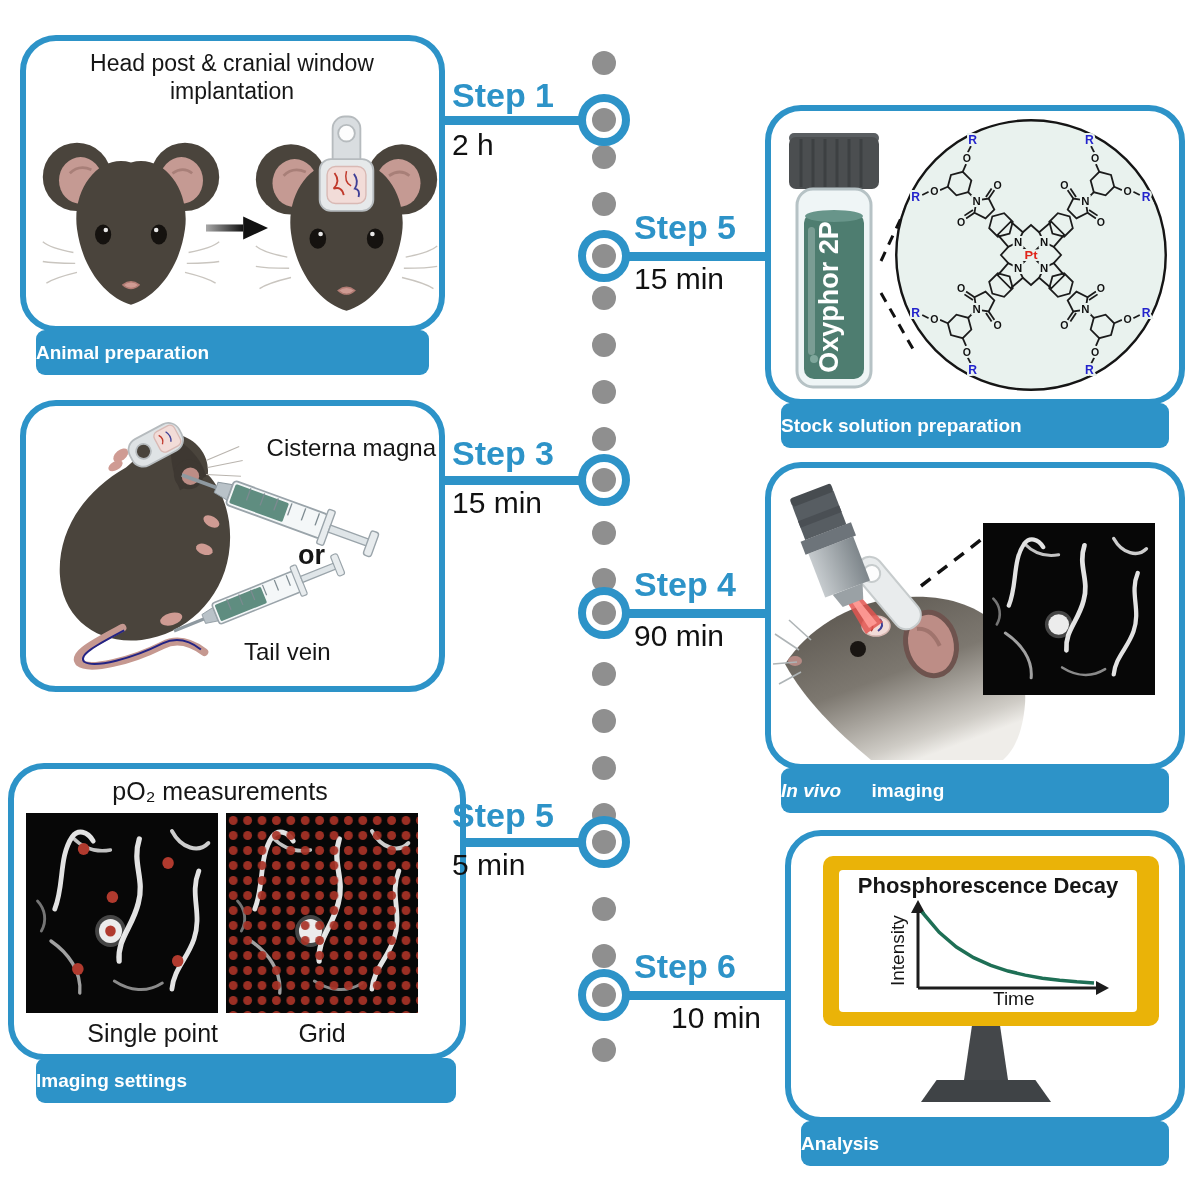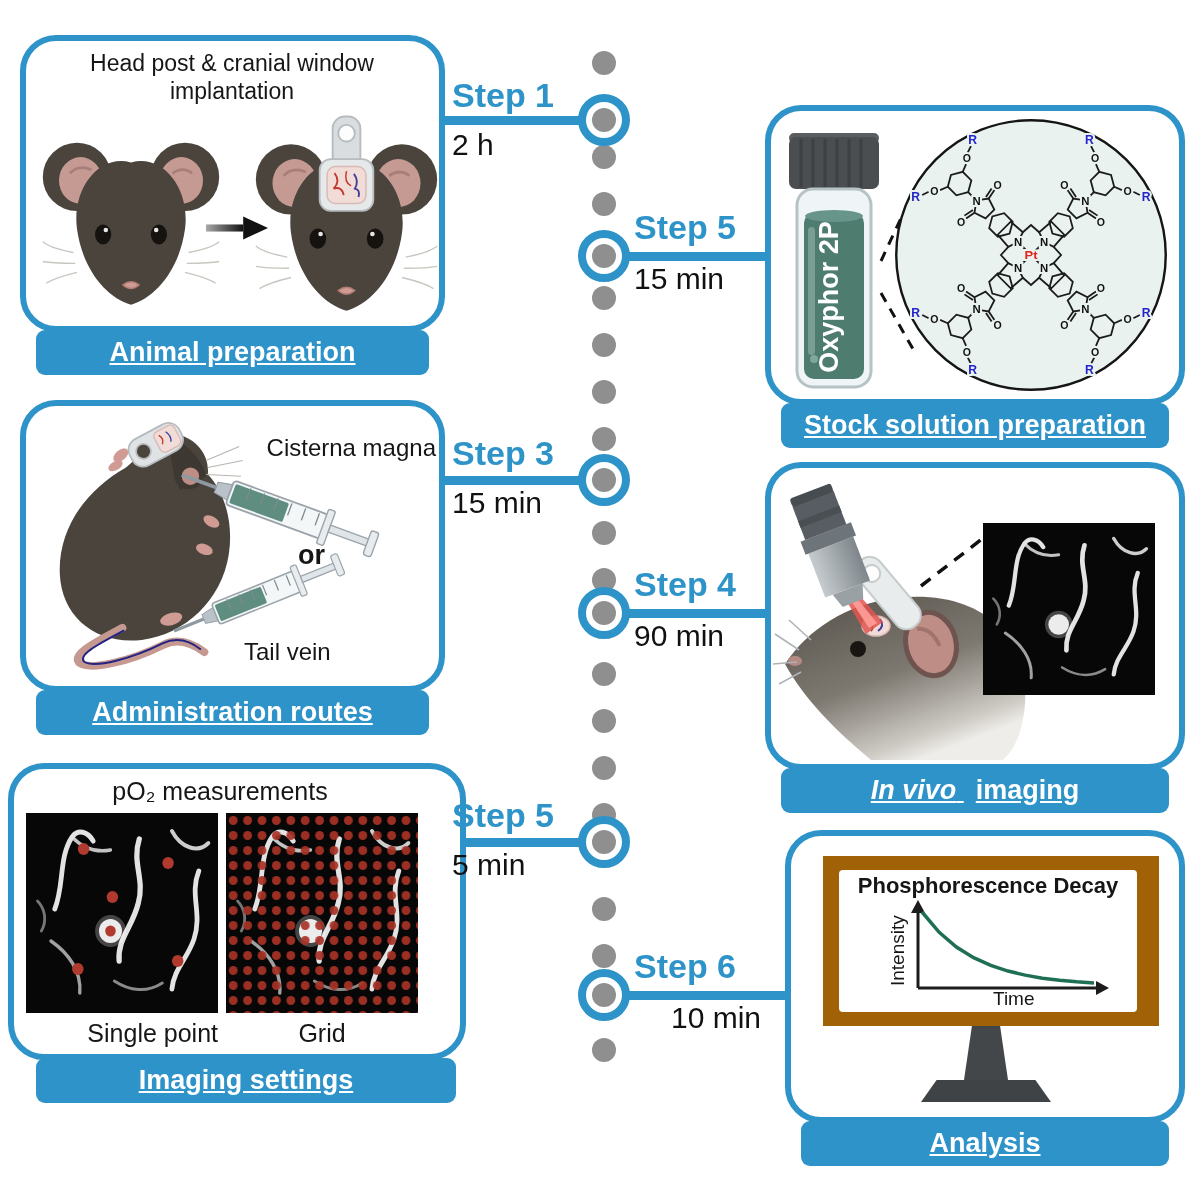--- a/index.html
+++ b/index.html
@@ -2,22 +2,22 @@
 <html><head>
 <meta charset="utf-8">
 <style>
   html,body{margin:0;padding:0;background:#fff;}
   .stage{position:relative;width:1200px;height:1200px;background:#ffffff;
          font-family:"Liberation Sans","DejaVu Sans",sans-serif;overflow:hidden;
          --accent:#2d93c8;--ink:#111;}
   .panel{position:absolute;background:#fff;border:6px solid var(--accent);
          border-radius:36px;box-sizing:border-box;z-index:2;}
   .banner{position:absolute;background:var(--accent);color:#fff;font-weight:bold;
-          font-size:27px;text-align:center;height:45px;line-height:45px;
-          border-radius:9px;z-index:6;text-decoration:underline;}
+          font-size:19px;text-align:left;height:45px;line-height:45px;
+          border-radius:9px;z-index:6;}
   .connector{position:absolute;height:9px;background:var(--accent);z-index:1;}
   .tl-dot{position:absolute;left:592px;width:24px;height:24px;border-radius:50%;
           background:#8f8f8f;z-index:0;}
   .tl-ring{position:absolute;width:36px;height:36px;border:8px solid var(--accent);
            border-radius:50%;background:#fff;z-index:3;}
   .tl-ring-dot{position:absolute;left:6px;top:6px;width:24px;height:24px;
                border-radius:50%;background:#8f8f8f;}
   .step-label{position:absolute;color:var(--accent);font-size:34px;font-weight:bold;z-index:4;}
   .step-time{position:absolute;color:#111;font-size:30px;font-weight:500;z-index:4;}
   .ptitle{position:absolute;color:#161616;font-size:23px;font-weight:500;text-align:center;}
@@ -310,21 +310,20 @@
     <div class="plabel" style="left:210px;top:28px;width:200px;text-align:right">Cisterna magna</div>
     <svg class="abs" style="left:154px;top:42px;transform:rotate(20deg);transform-origin:2px 27px" width="210" height="54" viewBox="0 0 230 54">
       <use href="#syringe"></use>
     </svg>
     <div class="plabel" style="left:272px;top:134px;font-weight:bold;font-size:27px">or</div>
     <svg class="abs" style="left:148px;top:203px;transform:rotate(-22deg);transform-origin:2px 27px" width="185" height="48" viewBox="0 0 230 60">
       <use href="#syringe"></use>
     </svg>
     <div class="plabel" style="left:218px;top:232px;width:110px;text-align:left">Tail vein</div>
   </div>
-  <div class="banner" style="left:36px;top:690px;width:393px">Administration routes</div>
 
   <div class="panel" style="left:765px;top:462px;width:420px;height:308px">
     <svg class="abs" style="left:0;top:0" width="408" height="296" viewBox="0 0 408 296">
       <g stroke="#111" stroke-width="3.5" stroke-dasharray="12 9" fill="none">
         <line x1="150" y1="118" x2="220" y2="64"></line>
         <line x1="112" y1="172" x2="220" y2="232"></line>
       </g>
       <path d="M14,196 C36,162 76,136 124,130 C170,125 206,136 226,158 C246,180 256,208 254,236 C252,262 244,282 232,292 L100,292 C64,262 34,232 14,196 Z" fill="url(#headGrad)"></path>
       <g transform="rotate(-14 160 176)">
         <ellipse cx="160" cy="176" rx="25" ry="32" fill="#bd8d86" stroke="#6e534e" stroke-width="5"></ellipse>
@@ -357,21 +356,21 @@
       </g>
     </svg>
     <div class="img-box" style="left:212px;top:55px;width:172px;height:172px">
       <svg width="172" height="172" viewBox="0 0 200 200" preserveAspectRatio="none">
         <use href="#vessels"></use>
       </svg>
     </div>
   </div>
   <div class="banner" style="left:781px;top:768px;width:388px">
     <span style="font-style:italic">In vivo</span>
-    <span style="margin-left:12px">imaging</span>
+    <span style="margin-left:25px">imaging</span>
   </div>
 
   <div class="panel" style="left:8px;top:763px;width:458px;height:297px">
     <div class="ptitle" style="left:26px;top:8px;width:360px;font-size:25px">pO₂ measurements</div>
     <div class="img-box" style="left:12px;top:44px;width:192px;height:200px">
       <svg width="192" height="200" viewBox="0 0 200 200" preserveAspectRatio="none">
         <use href="#vessels"></use>
         <g fill="#b03a2e">
           <circle cx="60" cy="36" r="6"></circle>
             <circle cx="148" cy="50" r="6"></circle>
@@ -387,21 +386,21 @@
         <use href="#vessels"></use>
         <rect width="200" height="200" fill="url(#griddots)"></rect>
       </svg>
     </div>
     <div class="plabel" style="left:12px;top:250px;width:192px;text-align:right;font-size:25px">Single point</div>
     <div class="plabel" style="left:212px;top:250px;width:192px;text-align:center;font-size:25px">Grid</div>
   </div>
   <div class="banner" style="left:36px;top:1058px;width:420px">Imaging settings</div>
 
   <div class="panel" style="left:785px;top:830px;width:400px;height:293px">
-    <div class="abs" style="left:32px;top:20px;width:336px;height:170px;background:#a16207;border-radius:0">
+    <div class="abs" style="left:32px;top:20px;width:336px;height:170px;background:#eab308;border-radius:10px">
       <div class="abs" style="left:16px;top:14px;width:298px;height:142px;background:#ffffff;border-radius:4px">
         <div class="screen-title">Phosphorescence Decay</div>
         <svg class="abs" style="left:9px;top:26px" width="280" height="112" viewBox="0 0 280 112">
           <g stroke="#1c1c1c" stroke-width="3" fill="none">
             <line x1="70" y1="14" x2="70" y2="92"></line>
             <line x1="70" y1="92" x2="250" y2="92"></line>
           </g>
           <polygon points="70,4 63,17 77,17" fill="#1c1c1c"></polygon>
           <polygon points="261,92 248,85 248,99" fill="#1c1c1c"></polygon>
           <path id="decay-path" stroke="#1e6f55" stroke-width="3.5" fill="none" d="M74,16 L91.2,36.276 L108.4,51.001999999999995 L125.6,61.658 L142.8,69.428 L160,75.05199999999999 L177.2,79.122 L194.39999999999998,82.156 L211.6,84.302 L228.8,85.856 L246,86.966"></path>

